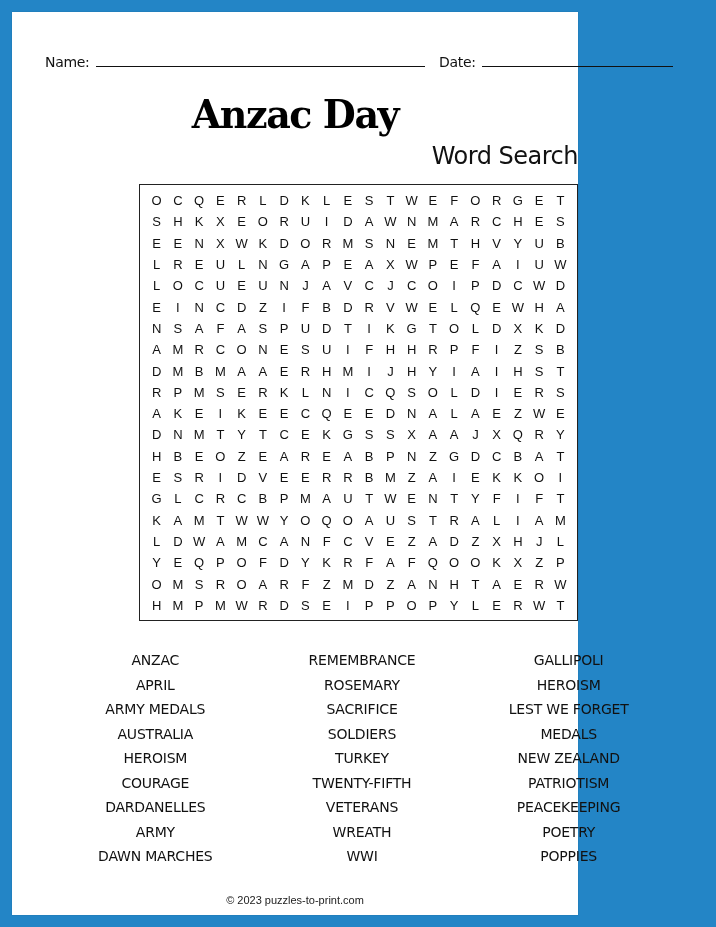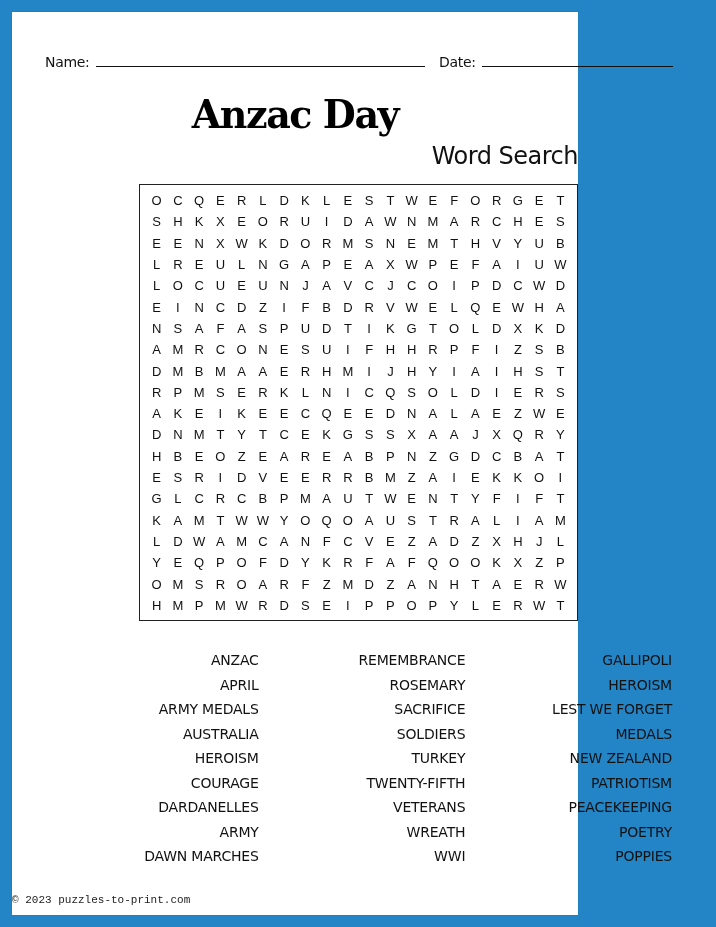--- a/index.html
+++ b/index.html
@@ -75,34 +75,35 @@
       color: #111;
       cursor: pointer;
     }
     .words {
       position: absolute;
       left: 40px; top: 636px;
       width: 620px;
       display: grid;
       grid-template-columns: 1fr 1fr 1fr;
     }
-    .word-col { display: flex; flex-direction: column; align-items: flex-end; }
+    .word-col { display: flex; flex-direction: column; align-items: center; }
     .word {
       height: 24.5px;
       line-height: 24.5px;
       font-family: "DejaVu Sans", sans-serif;
       font-size: 14px;
       color: #111;
       letter-spacing: -0.2px;
       white-space: nowrap;
     }
     .footer {
       position: absolute;
       left: 0; right: 0; top: 882px;
-      font-family: Liberation Mono, monospace;
+      text-align: center;
+      font-family: Liberation Sans, sans-serif;
       font-size: 11px;
       color: #222;
     }
   </style>
 </head>
 <body>
 
 <div class="page">
 
   <div class="header-row">

